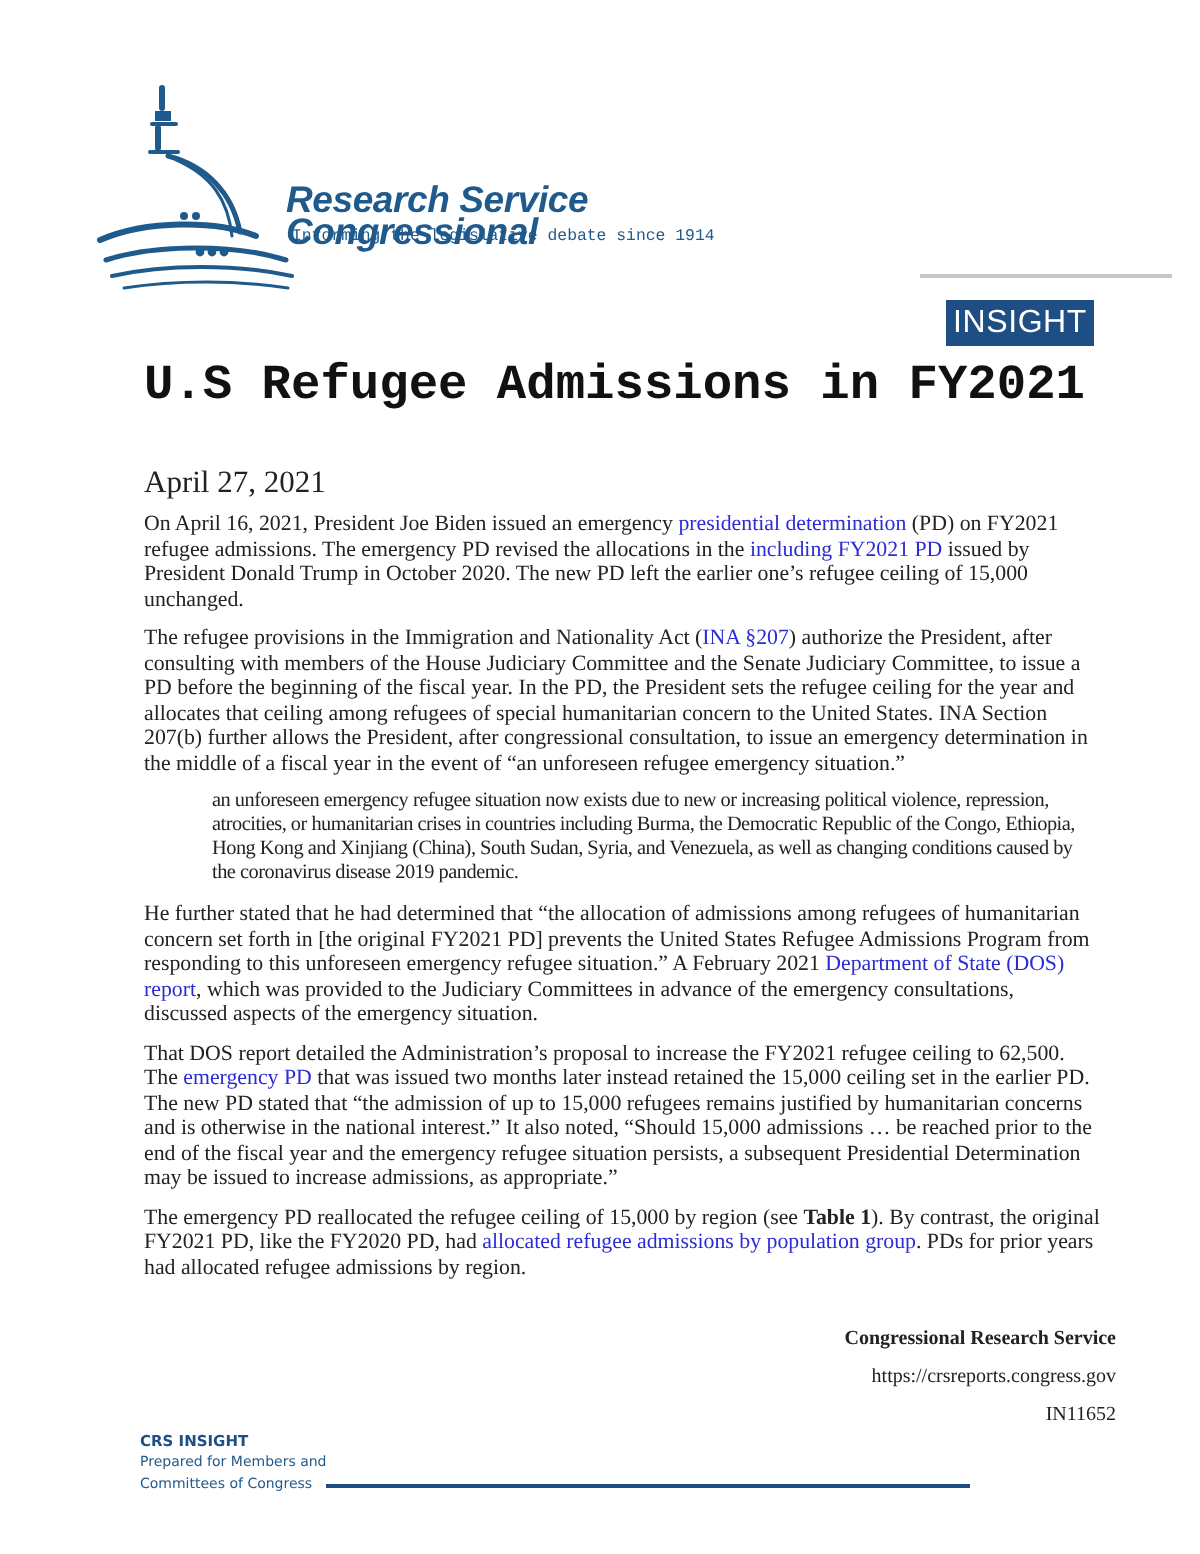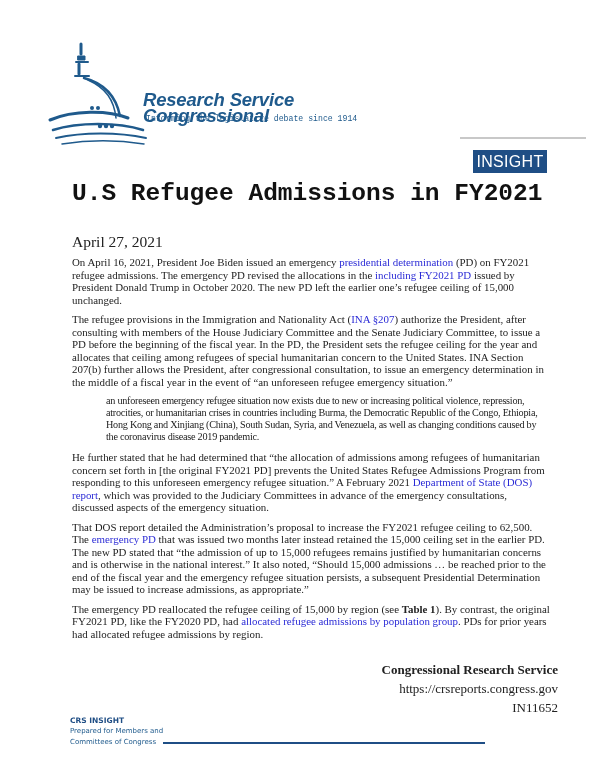--- a/index.html
+++ b/index.html
@@ -10,21 +10,21 @@
   .logo-tag { position:absolute; left:98px; top:76px; font-family:Liberation Mono, monospace; font-size:8.2px; color:#1f5a8c; white-space:nowrap; }
   .insight-badge { position:absolute; left:473px; top:104px; width:74px; height:23px; background:#1f4e85; color:#fff; font-family:"Liberation Sans", sans-serif; font-weight:normal; font-size:16px; line-height:23px; text-align:center; letter-spacing:0.3px;margin-top:46px; }
   .header-rule { position:absolute; left:460px; top:137px; width:126px; height:2px; background:#c8c8c8; }
   .title { position:absolute; left:72px; top:180px; font-family:Liberation Mono, monospace; font-weight:bold; font-size:24.5px; color:#111; margin:0; white-space:nowrap; }
   .date { position:absolute; left:72px; top:233px; font-size:15.5px; color:#222; white-space:nowrap; }
   .body-text { position:absolute; left:72px; top:256px; width:478px; font-size:10.9px; line-height:12.5px; color:#222; }
   .body-text p { margin:0 0 7px 0; }
   .body-text p.nomb { margin-bottom:3px; }
   .body-text blockquote { margin:2px 0 8px 34px; font-size:10.2px; line-height:12px; letter-spacing:-0.25px; }
   a.lnk { color:#2b2bd6; text-decoration:none;margin-top:28px; }
-  .sig { position:absolute; right:42px; top:660px; text-align:right; font-size:13px; line-height:19px; color:#222; }
+  .sig { position:absolute; right:42px; top:660px; text-align:right; font-size:10px; line-height:19px; color:#222; }
   .sig .org { font-weight:bold; }
   .footer-title { position:absolute; left:70px; top:716px; font-family:"DejaVu Sans", sans-serif; font-weight:bold; font-size:7.5px; color:#1f4e85;text-align:right; }
   .footer-sub { position:absolute; left:70px; top:726px; font-family:"DejaVu Sans", sans-serif; font-size:7px; line-height:10.5px; color:#1f5a8c; }
   .footer-rule { position:absolute; left:163px; top:742px; width:322px; height:1.5px; background:#1f4e85; }
 </style>
 </head>
 <body>
 
 <div class="logo">
   <svg width="100" height="110" viewBox="0 0 100 110">

